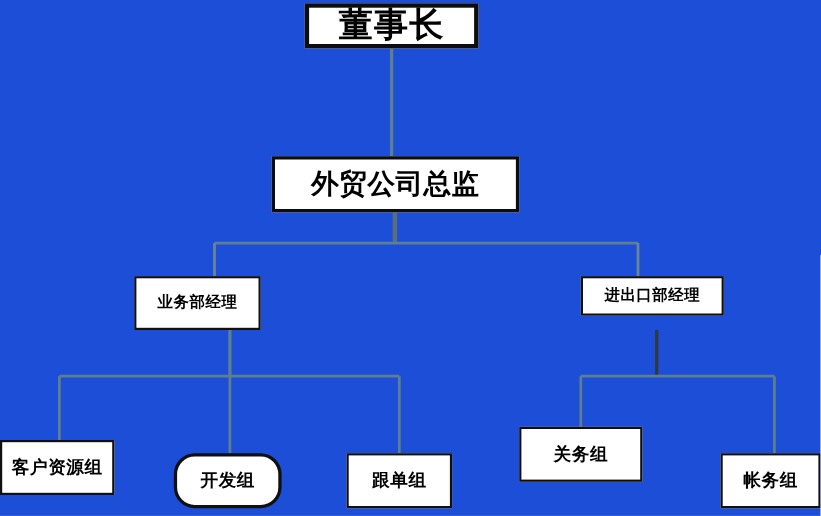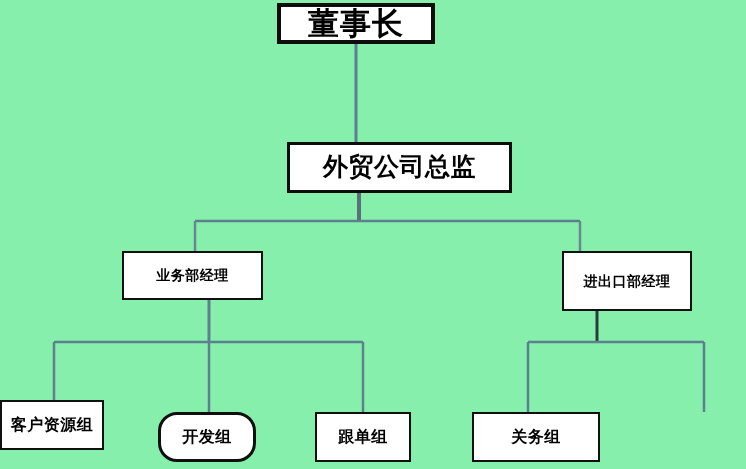--- a/index.html
+++ b/index.html
@@ -8,21 +8,21 @@
     padding: 0;
     background: #ffffff;
   }
   body {
     font-family: "DejaVu Sans", "Liberation Sans", sans-serif;
   }
   #canvas {
     position: relative;
     width: 746px;
     height: 469px;
-    background: #86efac;
+    background: #1d4ed8;
     overflow: hidden;
   }
   svg.wires {
     position: absolute;
     left: 0;
     top: 0;
     width: 746px;
     height: 469px;
     pointer-events: none;
   }
@@ -42,21 +42,20 @@
     border: 4px solid #0d0d0d;
     font-size: 31px;
     font-weight: 700;
     letter-spacing: 1px;
   }
   .node.lvl2 {
     border: 3px solid #0d0d0d;
     font-size: 25px;
     font-weight: 700;
     letter-spacing: 0.5px;
-    margin-left: 40px;
   }
   .node.lvl3 {
     border: 2px solid #111111;
     font-size: 14px;
     font-weight: 600;
     letter-spacing: 0.5px;
   }
   .node.lvl4 {
     border: 2px solid #101010;
     font-size: 16px;
@@ -95,38 +94,41 @@
   </svg>
 
   <div class="node lvl1" style="left:277px; top:3px; width:158px; height:41px;">
     <span>董事长</span>
   </div>
 
   <div class="node lvl2" style="left:247px; top:142px; width:225px; height:51px;">
     <span>外贸公司总监</span>
   </div>
 
-  <div class="node lvl3" style="left:122px; top:251px; width:141px; height:49px;">
+  <div class="node lvl3" style="left:122px; top:251px; width:115px; height:49px;">
     <span>业务部经理</span>
   </div>
 
-  <div class="node lvl3" style="left:528px; top:251px; width:130px; height:60px;margin-left:34px;">
+  <div class="node lvl3" style="left:528px; top:251px; width:130px; height:36px;">
     <span>进出口部经理</span>
   </div>
 
   <div class="node lvl4" style="left:0px; top:400px; width:104px; height:50px;">
     <span>客户资源组</span>
   </div>
 
   <div class="node lvl4 heavy" style="left:158px; top:412px; width:98px; height:50px;">
     <span>开发组</span>
   </div>
 
   <div class="node lvl4" style="left:315px; top:412px; width:96px; height:50px;text-align:right;">
     <span>跟单组</span>
   </div>
 
-  <div class="node lvl4" style="left:472px; top:412px; width:128px; height:50px;">
+  <div class="node lvl4" style="left:472px; top:388px; width:112px; height:50px;">
     <span>关务组</span>
   </div>
 
+  <div class="node lvl4" style="left:655px; top:412px; width:91px; height:50px;">
+    <span>帐务组</span>
+  </div>
 
 </div>
 
 </body></html>

